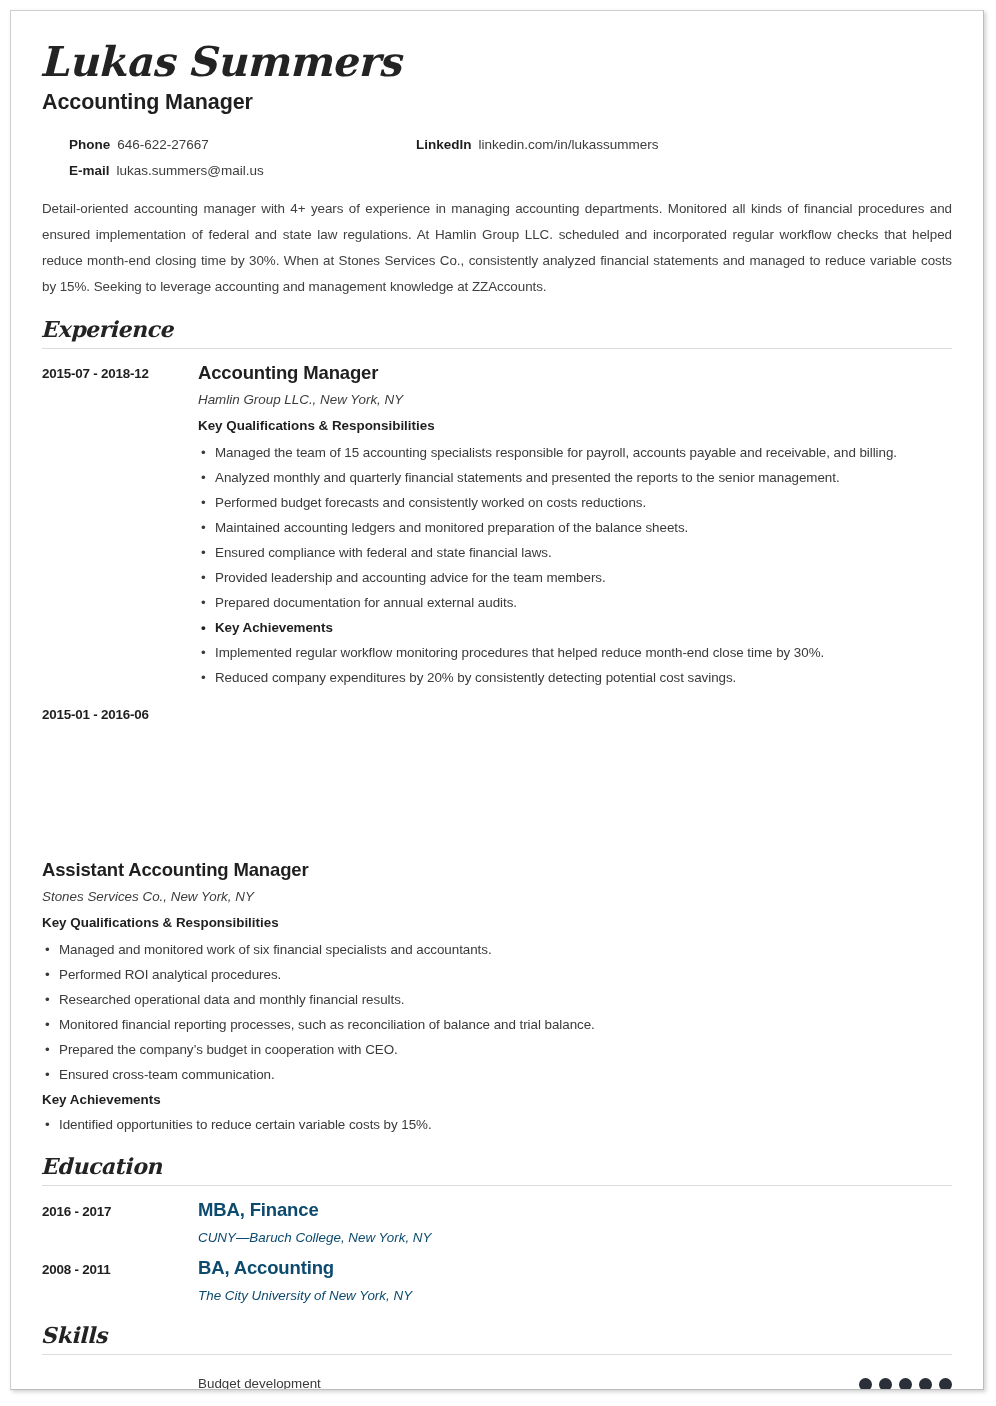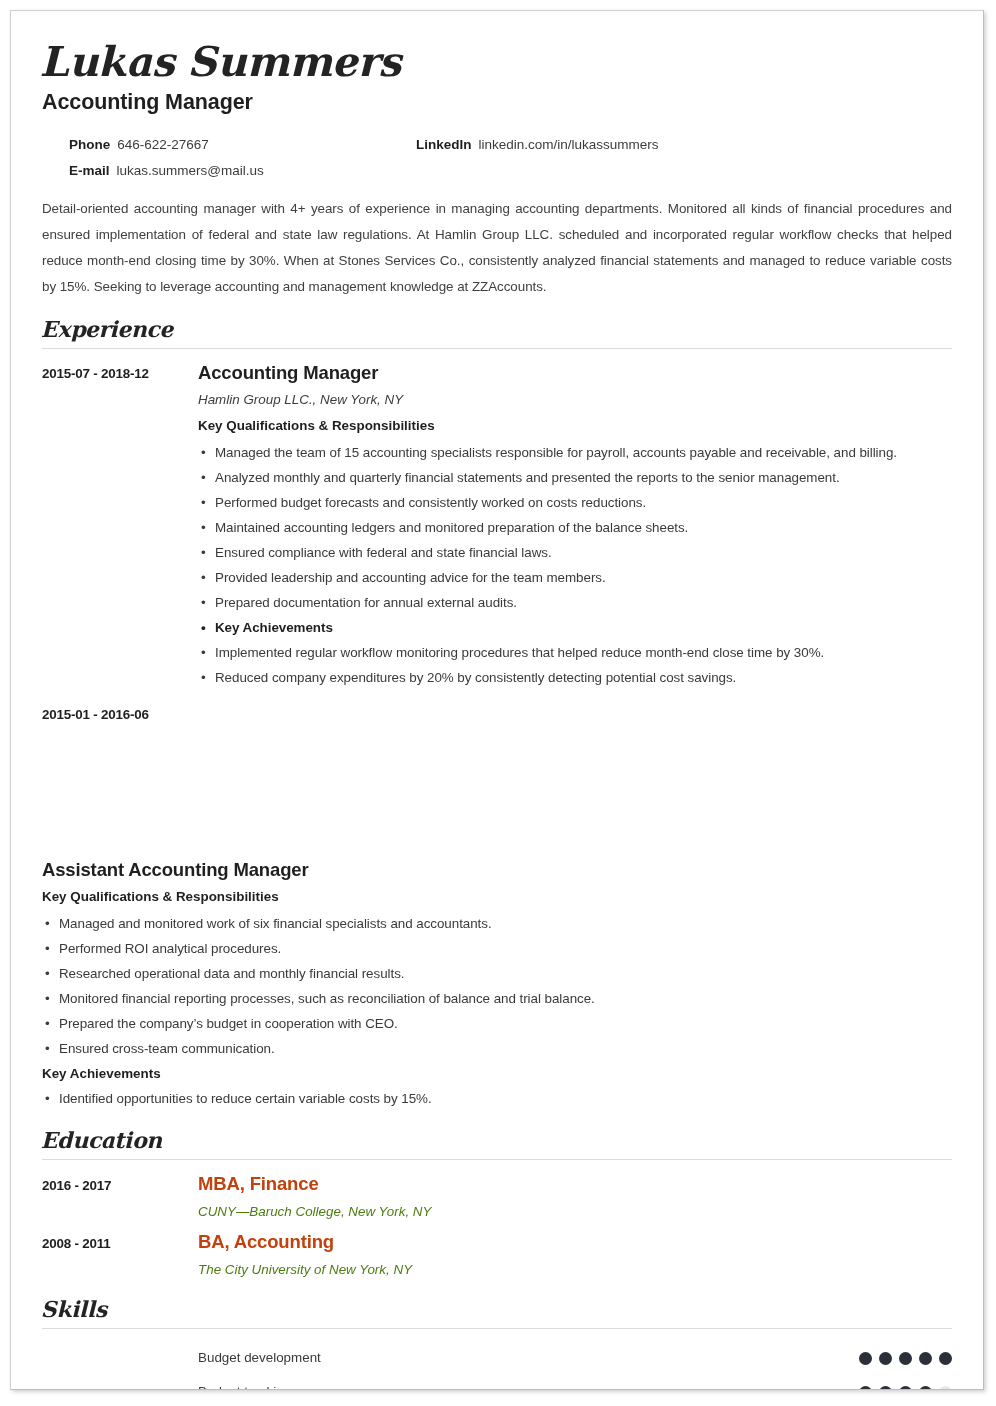--- a/index.html
+++ b/index.html
@@ -176,29 +176,29 @@
     font-weight: bold;
     color: #1f1f1f;
     padding-top: 6px;
     white-space: nowrap;
     letter-spacing: -0.2px;
   }
   .edu-body { flex: 1 1 auto; }
   .edu-title {
     font-size: 18.5px;
     font-weight: bold;
-    color: #c2410c;
+    color: #0c4a6e;
     line-height: 24px;
     margin: 0 0 6px 0;
     letter-spacing: -0.15px;
   }
   .edu-sub {
     font-size: 13.4px;
     font-style: italic;
-    color: #4d7c0f;
+    color: #0c4a6e;
     line-height: 20px;
     margin: 0;
   }
 
   
   .skill-row {
     display: flex;
     align-items: center;
     padding-left: 156px;
     height: 34px;
@@ -278,20 +278,21 @@
             <li>Reduced company expenditures by 20% by consistently detecting potential cost savings.</li>
           </ul>
         </div>
       </div>
 
       
       <div class="entry spaced">
         <div class="entry-dates">2015-01 - 2016-06</div>
         <div class="entry-body">
           <div class="entry-title">Assistant Accounting Manager</div>
+          <div class="entry-sub">Stones Services Co., New York, NY</div>
           <div class="entry-subheading">Key Qualifications &amp; Responsibilities</div>
           <ul class="bullets">
             <li>Managed and monitored work of six financial specialists and accountants.</li>
             <li>Performed ROI analytical procedures.</li>
             <li>Researched operational data and monthly financial results.</li>
             <li>Monitored financial reporting processes, such as reconciliation of balance and trial balance.</li>
             <li>Prepared the company’s budget in cooperation with CEO.</li>
             <li>Ensured cross-team communication.</li>
           </ul>
           <div class="plain-heading">Key Achievements</div>

